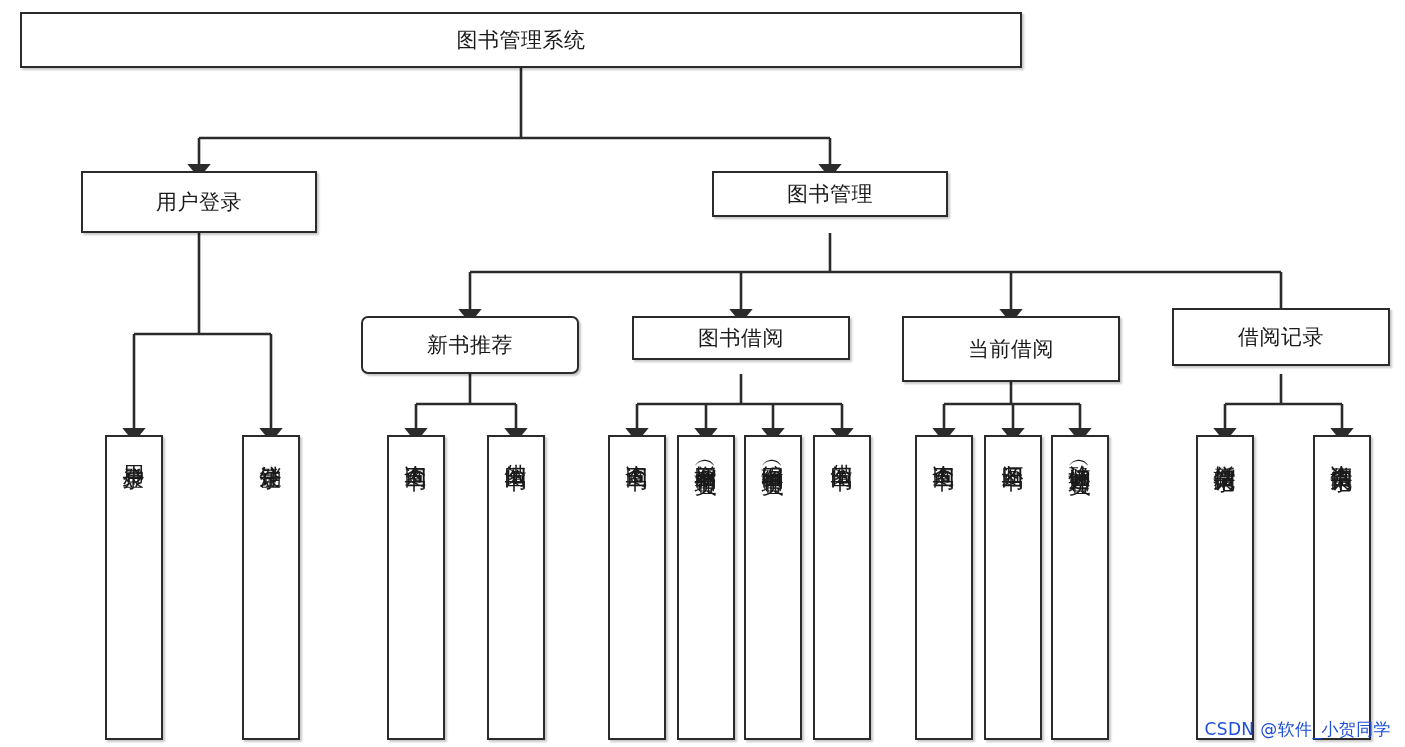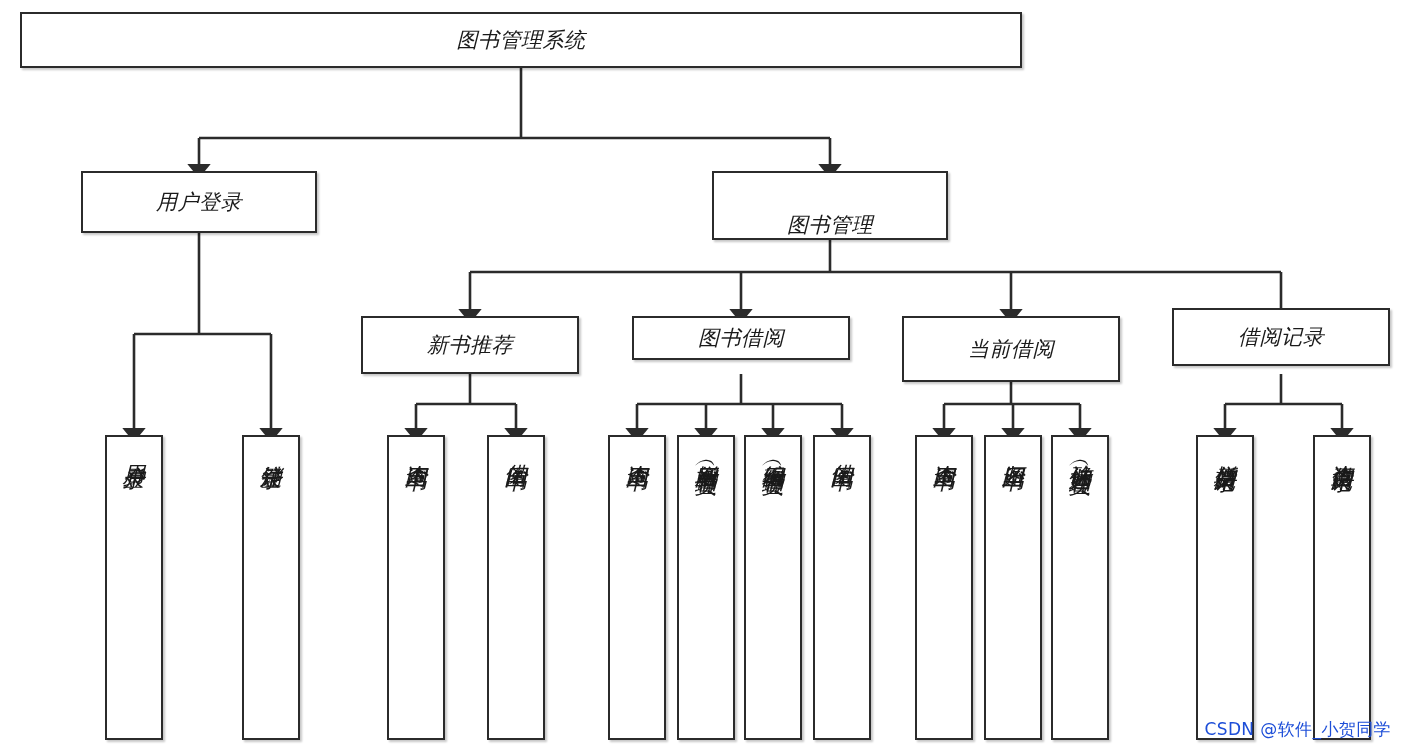--- a/index.html
+++ b/index.html
@@ -27,21 +27,20 @@
   .node {
     position: absolute;
     box-sizing: border-box;
     background: #ffffff;
     border: 2.5px solid #2b2b2b;
     box-shadow: 2px 2px 2px rgba(0,0,0,0.22);
     display: flex;
     align-items: center;
     justify-content: center;
     z-index: 3;
-    font-style: italic;
   }
   .node-label {
     color: #1a1a1a;
     text-align: center;
     line-height: 1.18;
     letter-spacing: 0.5px;
   }
   .node.horizontal .node-label {
     font-size: 21px;
     white-space: nowrap;
@@ -119,24 +118,24 @@
       </g>
   </svg>
 
   <div id="nodes-layer">
       <div class="node horizontal" style="left: 20px; top: 12px; width: 1002px; height: 56px;">
         <div class="node-label">图书管理系统</div>
       </div>
       <div class="node horizontal" style="left: 81px; top: 171px; width: 236px; height: 62px;">
         <div class="node-label">用户登录</div>
       </div>
-      <div class="node horizontal" style="left: 712px; top: 171px; width: 236px; height: 69px; align-items: flex-end;">
+      <div class="node horizontal" style="left: 712px; top: 171px; width: 236px; height: 46px;">
         <div class="node-label">图书管理</div>
       </div>
-      <div class="node horizontal" style="left: 361px; top: 316px; width: 218px; height: 58px;">
+      <div class="node horizontal" style="left: 361px; top: 316px; width: 218px; height: 58px; border-radius: 7px;">
         <div class="node-label">新书推荐</div>
       </div>
       <div class="node horizontal" style="left: 632px; top: 316px; width: 218px; height: 44px;">
         <div class="node-label">图书借阅</div>
       </div>
       <div class="node horizontal" style="left: 902px; top: 316px; width: 218px; height: 66px;">
         <div class="node-label">当前借阅</div>
       </div>
       <div class="node horizontal" style="left: 1172px; top: 308px; width: 218px; height: 58px;">
         <div class="node-label">借阅记录</div>

